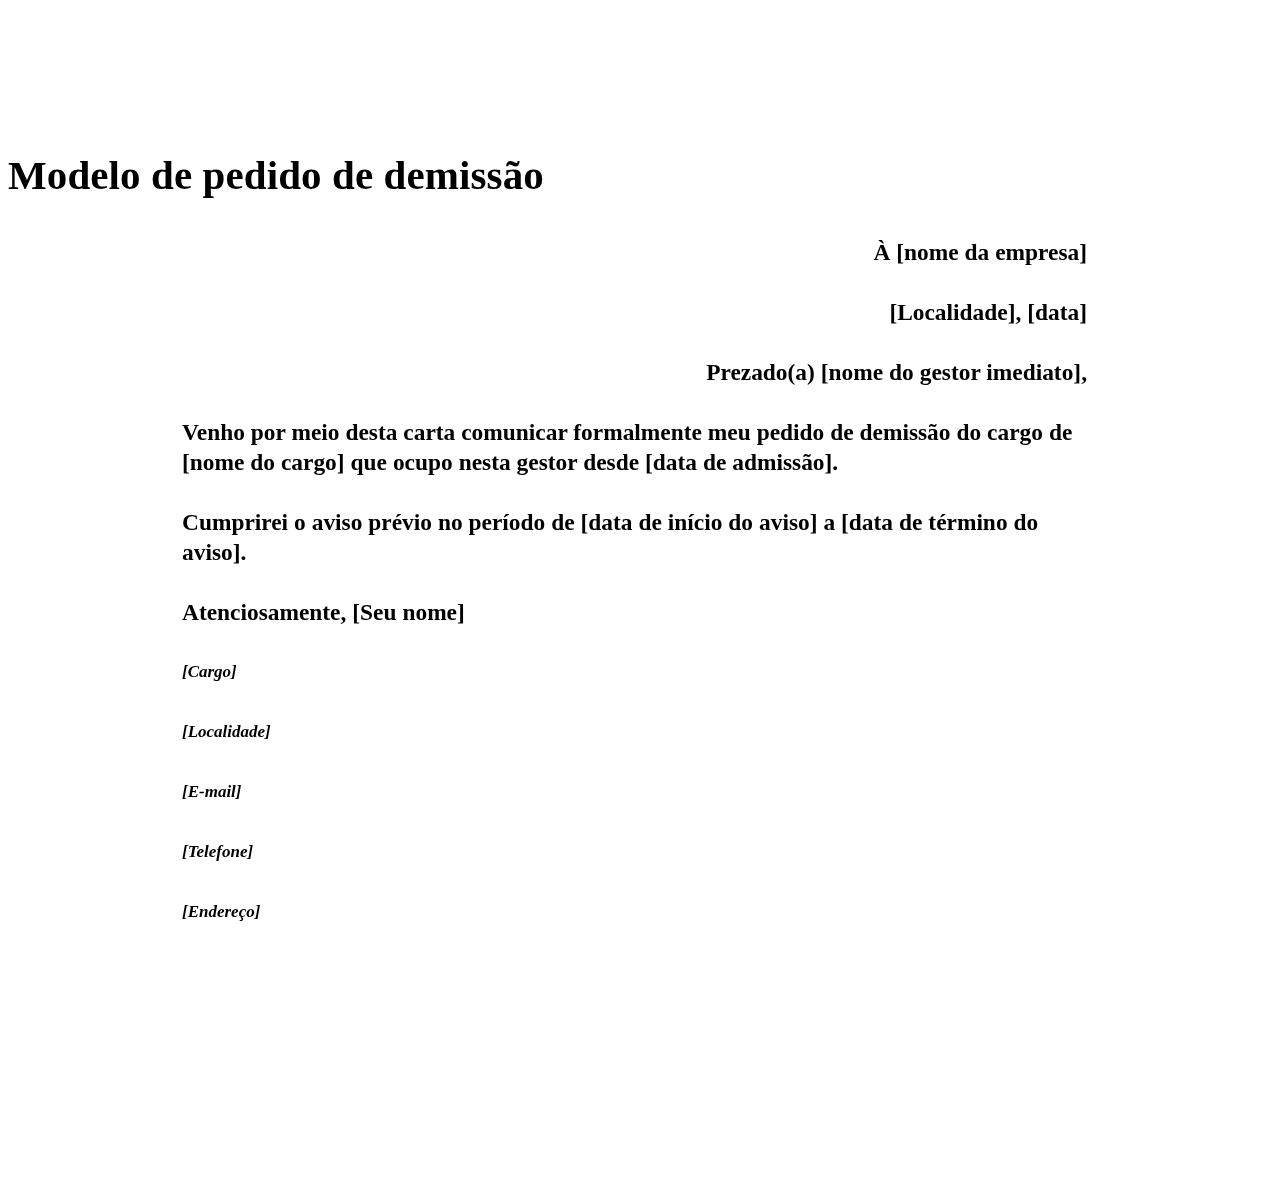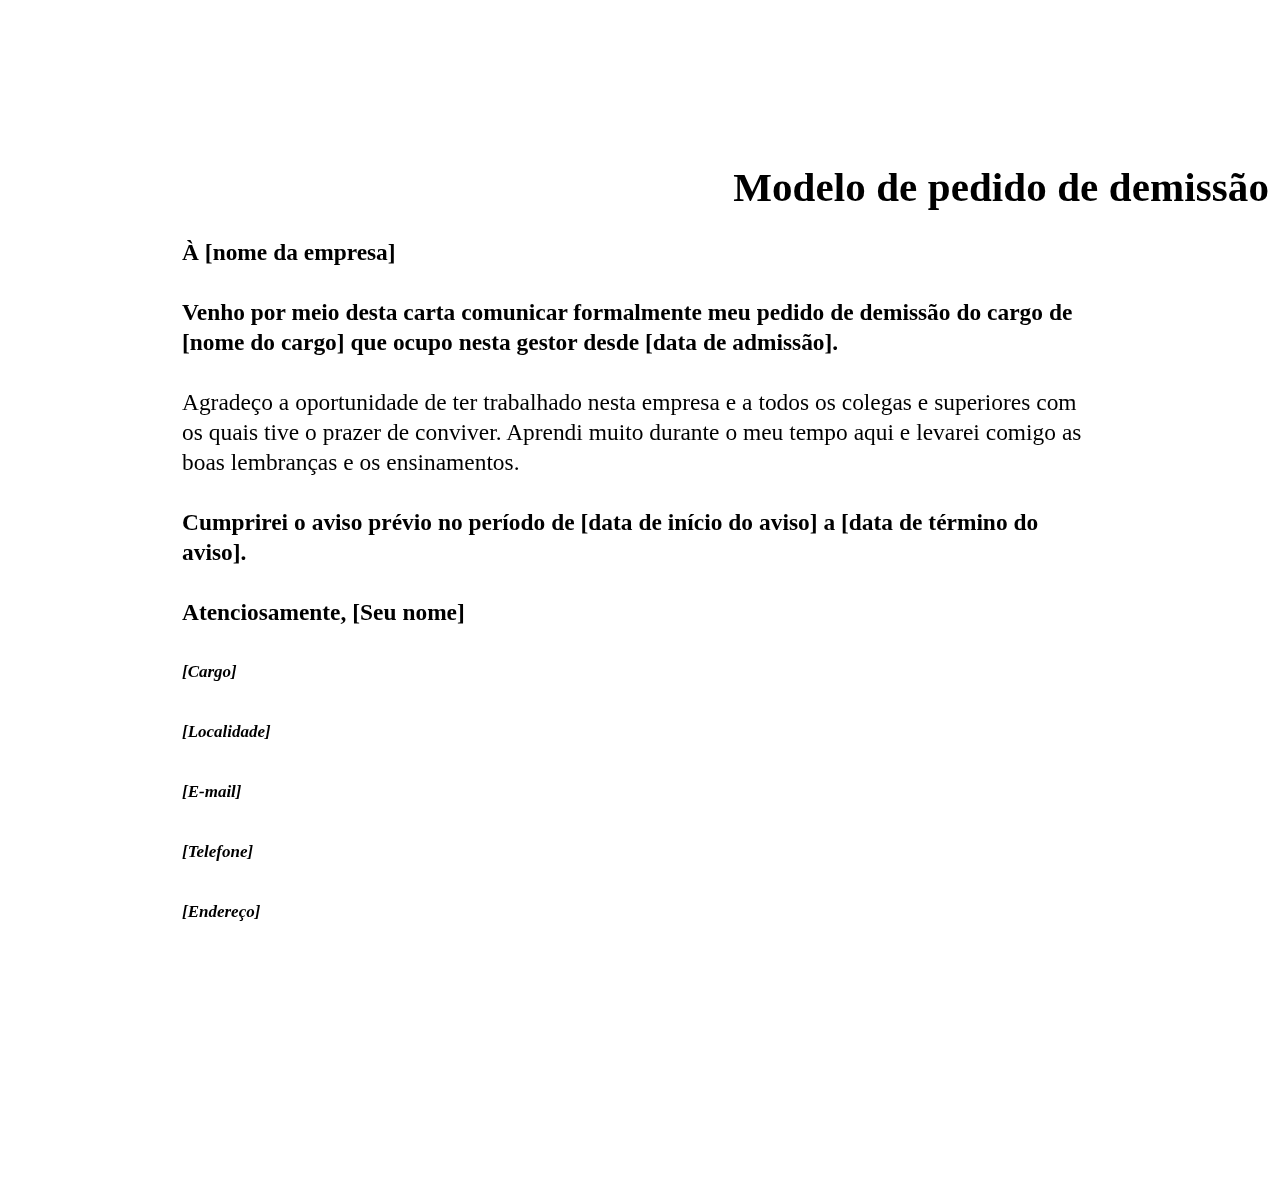--- a/index.html
+++ b/index.html
@@ -17,27 +17,27 @@
     overflow: hidden;
   }
   .page {
     position: relative;
     width: 1281px;
     height: 1199px;
     background: #ffffff;
     box-sizing: border-box;
   }
   .doc-title {
-    margin: 12px;
+    margin: 0;
     padding: 0;
     position: absolute;
     left: 8px;
     right: 0;
     top: 152px;
-    text-align: right;
+    text-align: left;
     font-size: 41px;
     font-weight: bold;
     line-height: 1.16;
     letter-spacing: 0.1px;
   }
   .body-block {
     position: absolute;
     left: 182px;
     top: 237px;
     width: 905px;
@@ -47,20 +47,21 @@
     font-size: 23.4px;
     line-height: 30px;
     text-align: left;
     word-spacing: 0.1px;
   }
   .para:last-child {
     margin-bottom: 0;
   }
   .para.b {
     font-weight: bold;
+    text-align: right;
   }
   .para .bold {
     font-weight: bold;
   }
   .para .reg {
     font-weight: bold;
   }
   .sig-field {
     margin: 0 0 30px 0;
     font-size: 17px;
@@ -76,25 +77,26 @@
 <body>
 
 <div class="page">
 
   <h1 class="doc-title">Modelo de pedido de demissão</h1>
 
   <div class="body-block">
 
     <p class="para b">À [nome da empresa]</p>
 
+    <p class="para b">[Localidade], [data]</p>
 
+    <p class="para b">Prezado(a) [nome do gestor imediato],</p>
 
     <p class="para"><span class="reg">Venho por meio desta carta comunicar formalmente meu pedido de demissão do cargo de </span><span class="bold">[nome do cargo]</span><span class="reg"> que ocupo nesta gestor desde </span><span class="bold">[data de admissão]</span><span class="reg">.</span></p>
 
-    <p class="para">Agradeço a oportunidade de ter trabalhado nesta empresa e a todos os colegas e superiores com os quais tive o prazer de conviver. Aprendi muito durante o meu tempo aqui e levarei comigo as boas lembranças e os ensinamentos.</p>
 
     <p class="para"><span class="reg">Cumprirei o aviso prévio no período de </span><span class="bold">[data de início do aviso] a [data de término do aviso]</span><span class="reg">.</span></p>
 
     <p class="para"><span class="reg">Atenciosamente, </span><span class="bold">[Seu nome]</span></p>
 
     <p class="sig-field">[Cargo]</p>
 
     <p class="sig-field">[Localidade]</p>
 
     <p class="sig-field">[E-mail]</p>

